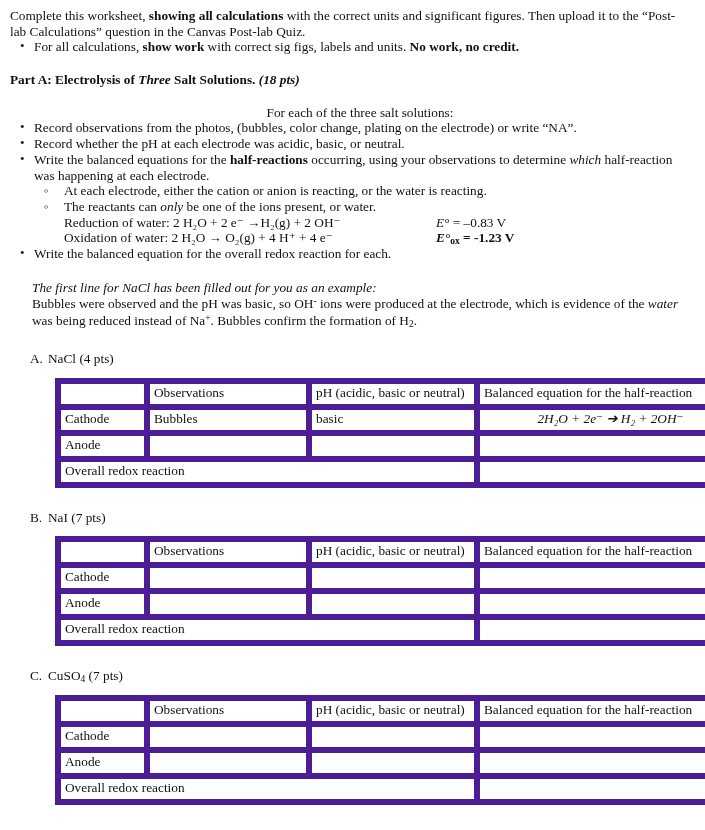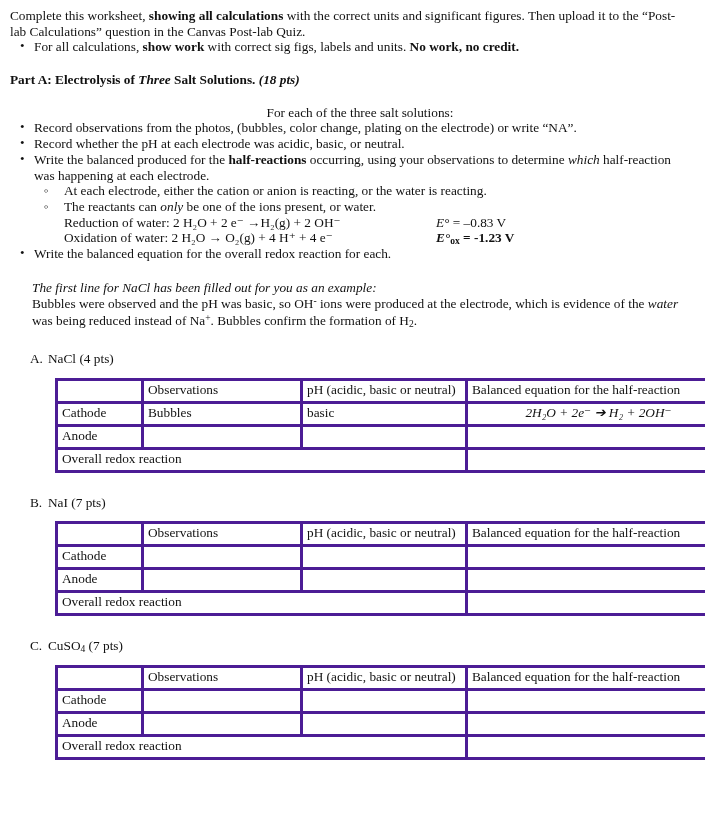--- a/index.html
+++ b/index.html
@@ -100,21 +100,21 @@
   .salt-heading .ltr { display: inline-block; width: 18px; }
 
   table.worksheet {
     border-collapse: collapse;
     width: 630px;
     margin-left: 45px;
     margin-top: 10px;
     table-layout: fixed;
   }
   table.worksheet td {
-    border: 3px solid #4c1d95;
+    border: 6px solid #4c1d95;
     padding: 1px 4px 2px 4px;
     vertical-align: top;
     height: 17px;
   }
   td.c0 { width: 75px; }
   td.c1 { width: 148px; }
   td.c2 { width: 154px; }
   td.c3 { width: 253px; }
   td.hdr-tall { height: 34px; }
   td.rowlabel { white-space: nowrap; }
@@ -137,21 +137,21 @@
     <li><span>For all calculations, </span><b>show work</b><span> with correct sig figs, labels and units. </span><b>No work, no credit.</b></li>
   </ul>
 
   <p class="part-heading"><span>Part A: Electrolysis of </span><i>Three</i><span> Salt Solutions. </span><i style="font-weight:bold">(18 pts)</i></p>
 
   <p class="section-intro">For each of the three salt solutions:</p>
 
   <ul class="bullets">
     <li>Record observations from the photos, (bubbles, color change, plating on the electrode) or write “NA”.</li>
     <li>Record whether the pH at each electrode was acidic, basic, or neutral.</li>
-    <li><span>Write the balanced produced for the </span><b>half-reactions</b><span> occurring, using your observations to determine </span><i>which</i><span> half-reaction was happening at each electrode.</span></li>
+    <li><span>Write the balanced equations for the </span><b>half-reactions</b><span> occurring, using your observations to determine </span><i>which</i><span> half-reaction was happening at each electrode.</span></li>
   </ul>
 
   <ul class="sub">
     <li>At each electrode, either the cation or anion is reacting, or the water is reacting.</li>
     <li><span>The reactants can </span><i>only</i><span> be one of the ions present, or water.</span></li>
   </ul>
 
   <p class="eqline"><span>Reduction of water:</span>&nbsp;<span>2 H₂O + 2 e⁻ →H₂(g) + 2 OH⁻</span><span class="eqval"><i>E°</i><span> = –0.83 V</span></span></p>
 
   <p class="eqline"><span>Oxidation of water:</span>&nbsp;<span>2 H₂O → O₂(g) + 4 H⁺ + 4 e⁻</span><span class="eqval"><b><i>E°</i><sub>ox</sub></b><b><span> = -1.23 V</span></b></span></p>

